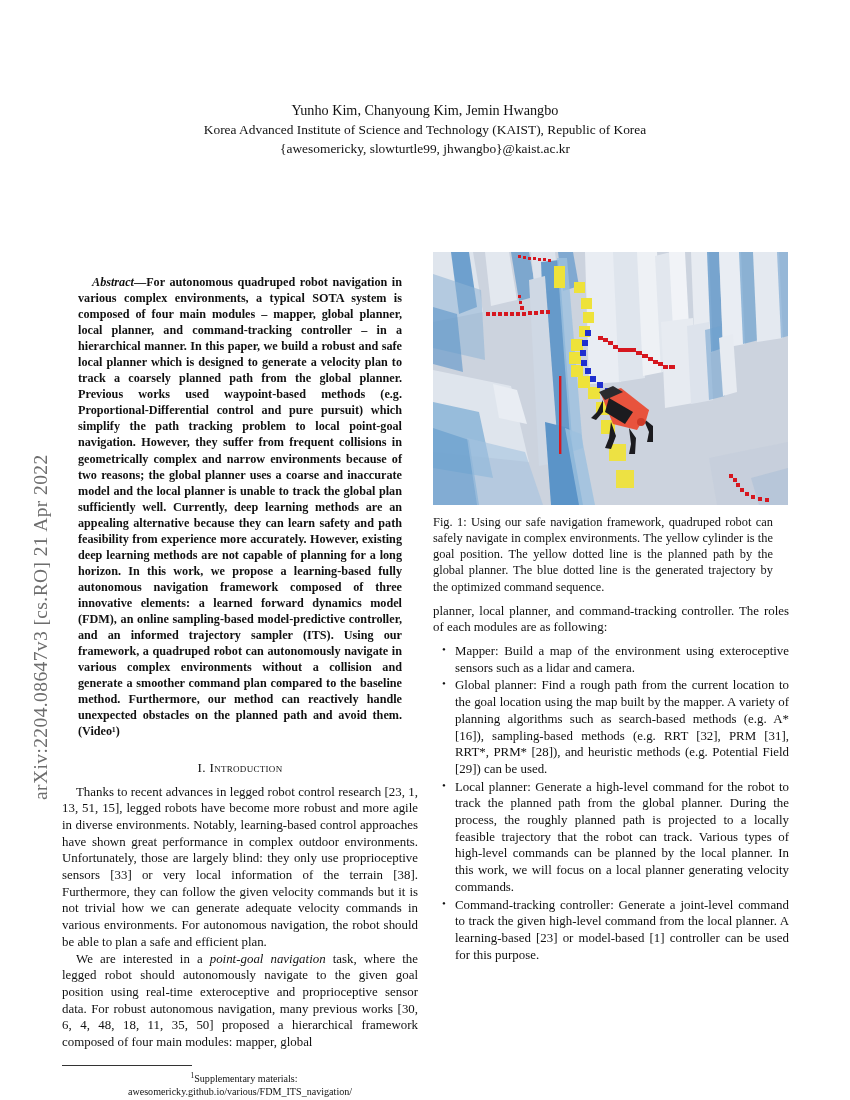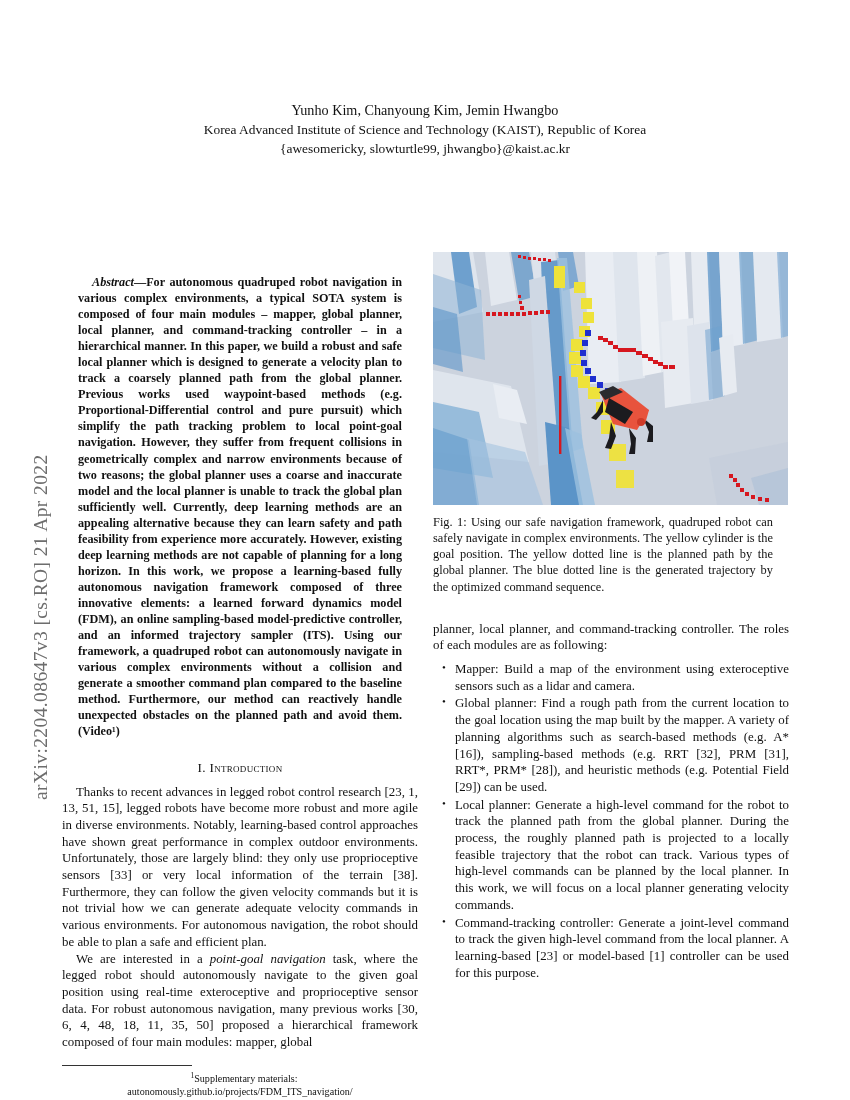--- a/index.html
+++ b/index.html
@@ -174,21 +174,21 @@
     <p class="abstract"><span class="ab-label">Abstract</span><span>—For autonomous quadruped robot navigation in various complex environments, a typical SOTA system is composed of four main modules – mapper, global planner, local planner, and command-tracking controller – in a hierarchical manner. In this paper, we build a robust and safe local planner which is designed to generate a velocity plan to track a coarsely planned path from the global planner. Previous works used waypoint-based methods (e.g. Proportional-Differential control and pure pursuit) which simplify the path tracking problem to local point-goal navigation. However, they suffer from frequent collisions in geometrically complex and narrow environments because of two reasons; the global planner uses a coarse and inaccurate model and the local planner is unable to track the global plan sufficiently well. Currently, deep learning methods are an appealing alternative because they can learn safety and path feasibility from experience more accurately. However, existing deep learning methods are not capable of planning for a long horizon. In this work, we propose a learning-based fully autonomous navigation framework composed of three innovative elements: a learned forward dynamics model (FDM), an online sampling-based model-predictive controller, and an informed trajectory sampler (ITS). Using our framework, a quadruped robot can autonomously navigate in various complex environments without a collision and generate a smoother command plan compared to the baseline method. Furthermore, our method can reactively handle unexpected obstacles on the planned path and avoid them. (Video¹)</span></p>
 
     <div class="section-head">I. Introduction</div>
 
     <p class="body-par">Thanks to recent advances in legged robot control research [23, 1, 13, 51, 15], legged robots have become more robust and more agile in diverse environments. Notably, learning-based control approaches have shown great performance in complex outdoor environments. Unfortunately, those are largely blind: they only use proprioceptive sensors [33] or very local information of the terrain [38]. Furthermore, they can follow the given velocity commands but it is not trivial how we can generate adequate velocity commands in various environments. For autonomous navigation, the robot should be able to plan a safe and efficient plan.</p>
 
     <p class="body-par"><span>We are interested in a </span><span style="font-style:italic">point-goal navigation</span><span> task, where the legged robot should autonomously navigate to the given goal position using real-time exteroceptive and proprioceptive sensor data. For robust autonomous navigation, many previous works  [30, 6, 4, 48, 18, 11, 35, 50] proposed a hierarchical framework composed of four main modules: mapper, global</span></p>
 
     <div class="footnote-rule"></div>
 
-    <div class="footnote"><sup>1</sup><span>Supplementary materials:</span><br><span style="margin-left:-8px;display:inline-block">autonomously.github.io/projects/FDM_ITS_navigation/</span></div>
+    <div class="footnote"><sup>1</sup><span>Supplementary materials:</span><br><span style="margin-left:-8px;display:inline-block">awesomericky.github.io/various/FDM_ITS_navigation/</span></div>
   </div>
 
   <div class="col col-right">
 
     <div class="figure-wrap">
       <svg class="figure-img" viewBox="0 0 355 253" preserveAspectRatio="none">
         <defs>
           <clipPath id="figclip">
               <rect x="0" y="0" width="355" height="253"></rect>
             </clipPath>
@@ -334,21 +334,21 @@
             <polygon points="204,156 216,158 212,172 201,170" fill="#e8533d"></polygon>
             <circle cx="208" cy="170" r="4" fill="#cf3a28"></circle>
             <polygon points="166,140 180,134 190,140 172,148" fill="#2a2a2e"></polygon>
           </g>
         </g>
       </svg>
 
       <div class="fig-caption"><span>Fig. 1: </span><span>Using our safe navigation framework, quadruped robot can safely navigate in complex environments. The yellow cylinder is the goal position. The yellow dotted line is the planned path by the global planner. The blue dotted line is the generated trajectory by the optimized command sequence.</span></div>
     </div>
 
-    <p class="body-par" style="margin-top:26px; text-indent:0">planner, local planner, and command-tracking controller. The roles of each modules are as following:</p>
+    <p class="body-par" style="margin-top:8px; text-indent:0">planner, local planner, and command-tracking controller. The roles of each modules are as following:</p>
 
     <ul class="module-list">
       <li><span>Mapper: Build a map of the environment using exteroceptive sensors such as a lidar and camera.</span></li>
       <li><span>Global planner: Find a rough path from the current location to the goal location using the map built by the mapper. A variety of planning algorithms such as search-based methods (e.g. A* [16]), sampling-based methods (e.g. RRT [32], PRM [31], RRT*, PRM* [28]), and heuristic methods (e.g. Potential Field [29]) can be used.</span></li>
       <li><span>Local planner: Generate a high-level command for the robot to track the planned path from the global planner. During the process, the roughly planned path is projected to a locally feasible trajectory that the robot can track. Various types of high-level commands can be planned by the local planner. In this work, we will focus on a local planner generating velocity commands.</span></li>
       <li><span>Command-tracking controller: Generate a joint-level command to track the given high-level command from the local planner. A learning-based [23] or model-based [1] controller can be used for this purpose.</span></li>
     </ul>
 
   </div>
 

